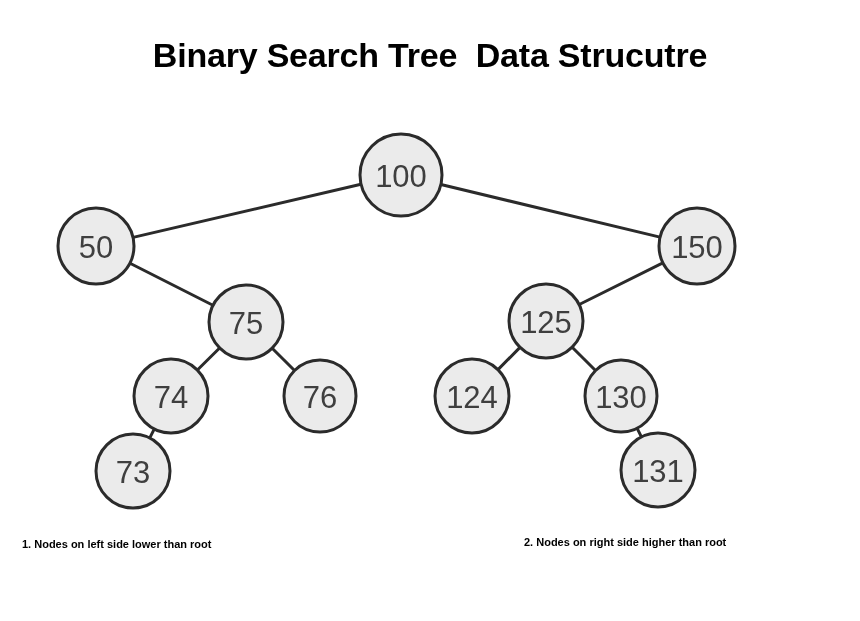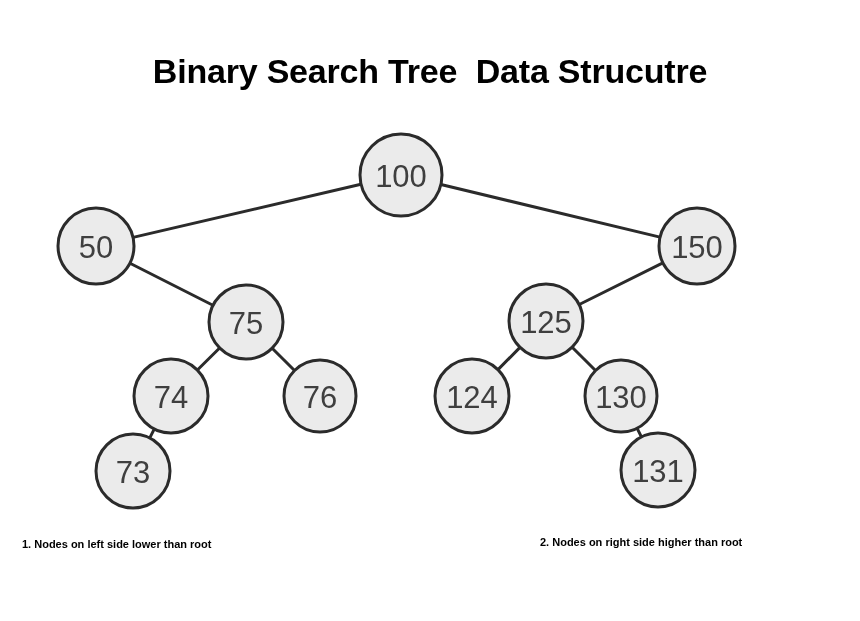--- a/index.html
+++ b/index.html
@@ -15,21 +15,21 @@
   }
   #canvas {
     position: relative;
     width: 860px;
     height: 621px;
     background: #ffffff;
   }
   #title {
     position: absolute;
     left: 0;
-    top: 52px;
+    top: 36px;
     width: 860px;
     text-align: center;
     font-family: "Liberation Sans", sans-serif;
     font-size: 34px;
     font-weight: bold;
     color: #000000;
     letter-spacing: -0.2px;
     white-space: pre;
   }
   #tree-svg {
@@ -62,21 +62,21 @@
     font-size: 11px;
     font-weight: bold;
     color: #000000;
     white-space: nowrap;
   }
   #caption-left {
     left: 22px;
     top: 538px;
   }
   #caption-right {
-    left: 540px;
+    left: 524px;
     top: 536px;
   }
 </style>
 </head>
 <body>
 
 <div id="canvas">
 
   <div id="title">Binary Search Tree  Data Strucutre</div>
 

